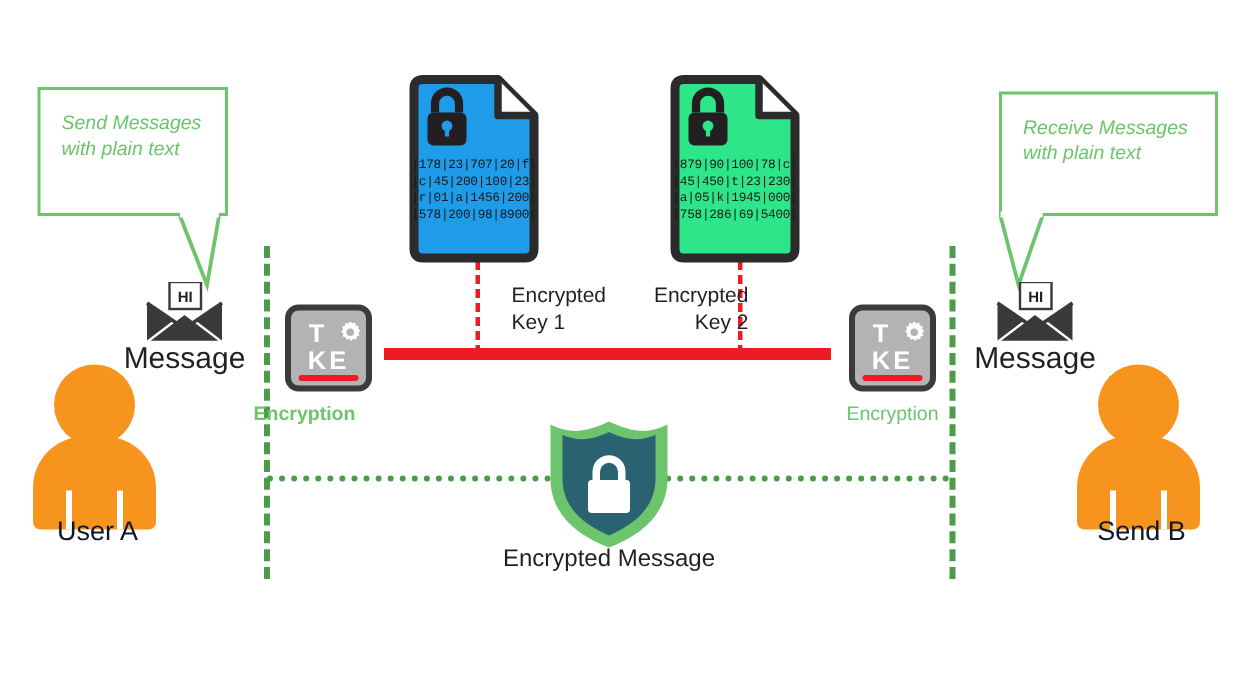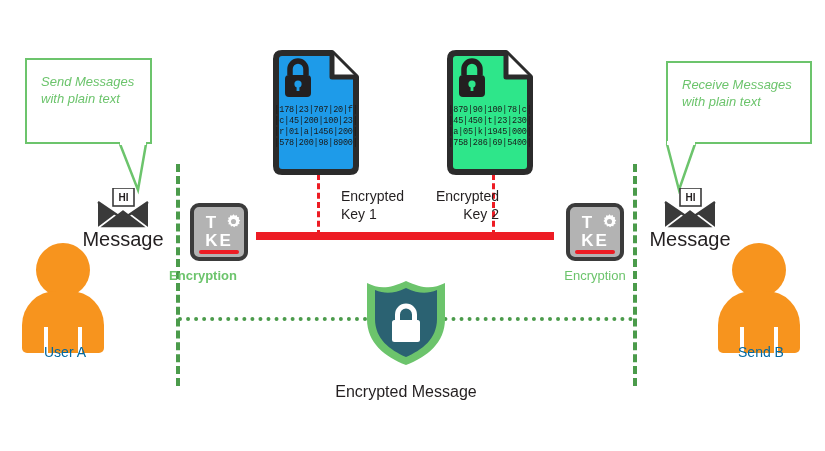--- a/index.html
+++ b/index.html
@@ -54,22 +54,22 @@
   .user-arm {
     position: absolute;
     width: 4px; height: 26px;
     background: #ffffff;
     top: 36px;
   }
   .user-label {
     position: absolute;
     width: 130px;
     text-align: center;
-    font-size: 14px;
-    color: #0369a1;
+    font-size: 18px;
+    color: #0f172a;
   }
 
   
   .envelope { position: absolute; }
   .env-label {
     position: absolute;
     width: 120px;
     text-align: center;
     font-size: 20px;
     color: #231f20;
@@ -315,15 +315,15 @@
   <div class="shield" style="left:365px; top:279px; width:82px; height:88px;">
     <svg width="82" height="88" viewBox="0 0 82 88">
       <path d="M2 4 C14 10 24 10 41 2 C58 10 68 10 80 4 L80 40 C80 64 62 78 41 86 C20 78 2 64 2 40 Z" fill="#6cc46c"></path>
       <path d="M10 11 C20 15 28 15 41 9 C54 15 62 15 72 11 L72 40 C72 60 57 71 41 78 C25 71 10 60 10 40 Z" fill="#2b6272"></path>
       <g transform="translate(27,28)">
         <rect x="0" y="13" width="28" height="22" rx="2.5" fill="#ffffff"></rect>
         <path d="M5.5 13 L5.5 7.5 A8.5 8.5 0 0 1 22.5 7.5 L22.5 13" fill="none" stroke="#ffffff" stroke-width="5"></path>
       </g>
     </svg>
   </div>
-  <div class="shield-label" style="left:256px; top:383px;">Encrypted Message</div>
+  <div class="shield-label" style="left:256px; top:364px;">Encrypted Message</div>
 
 </div>
 
 </body></html>

